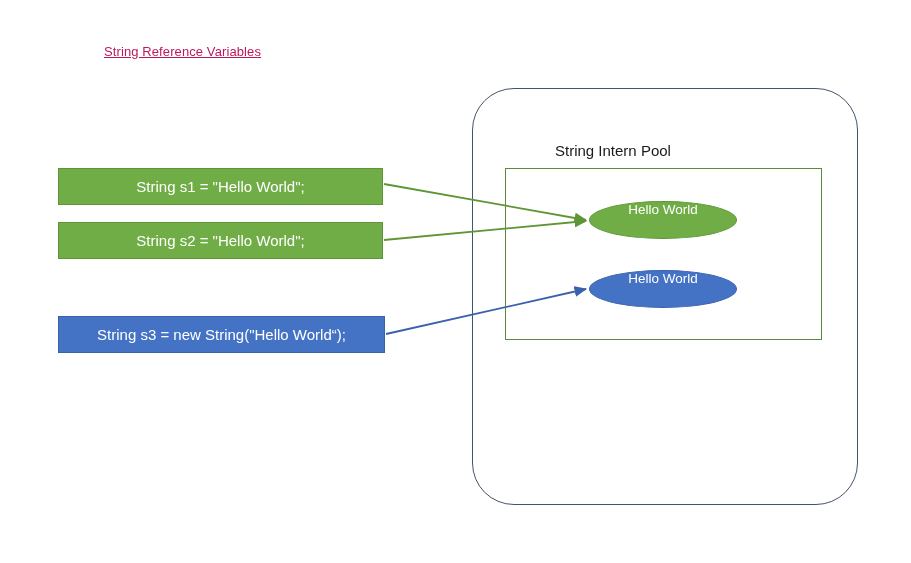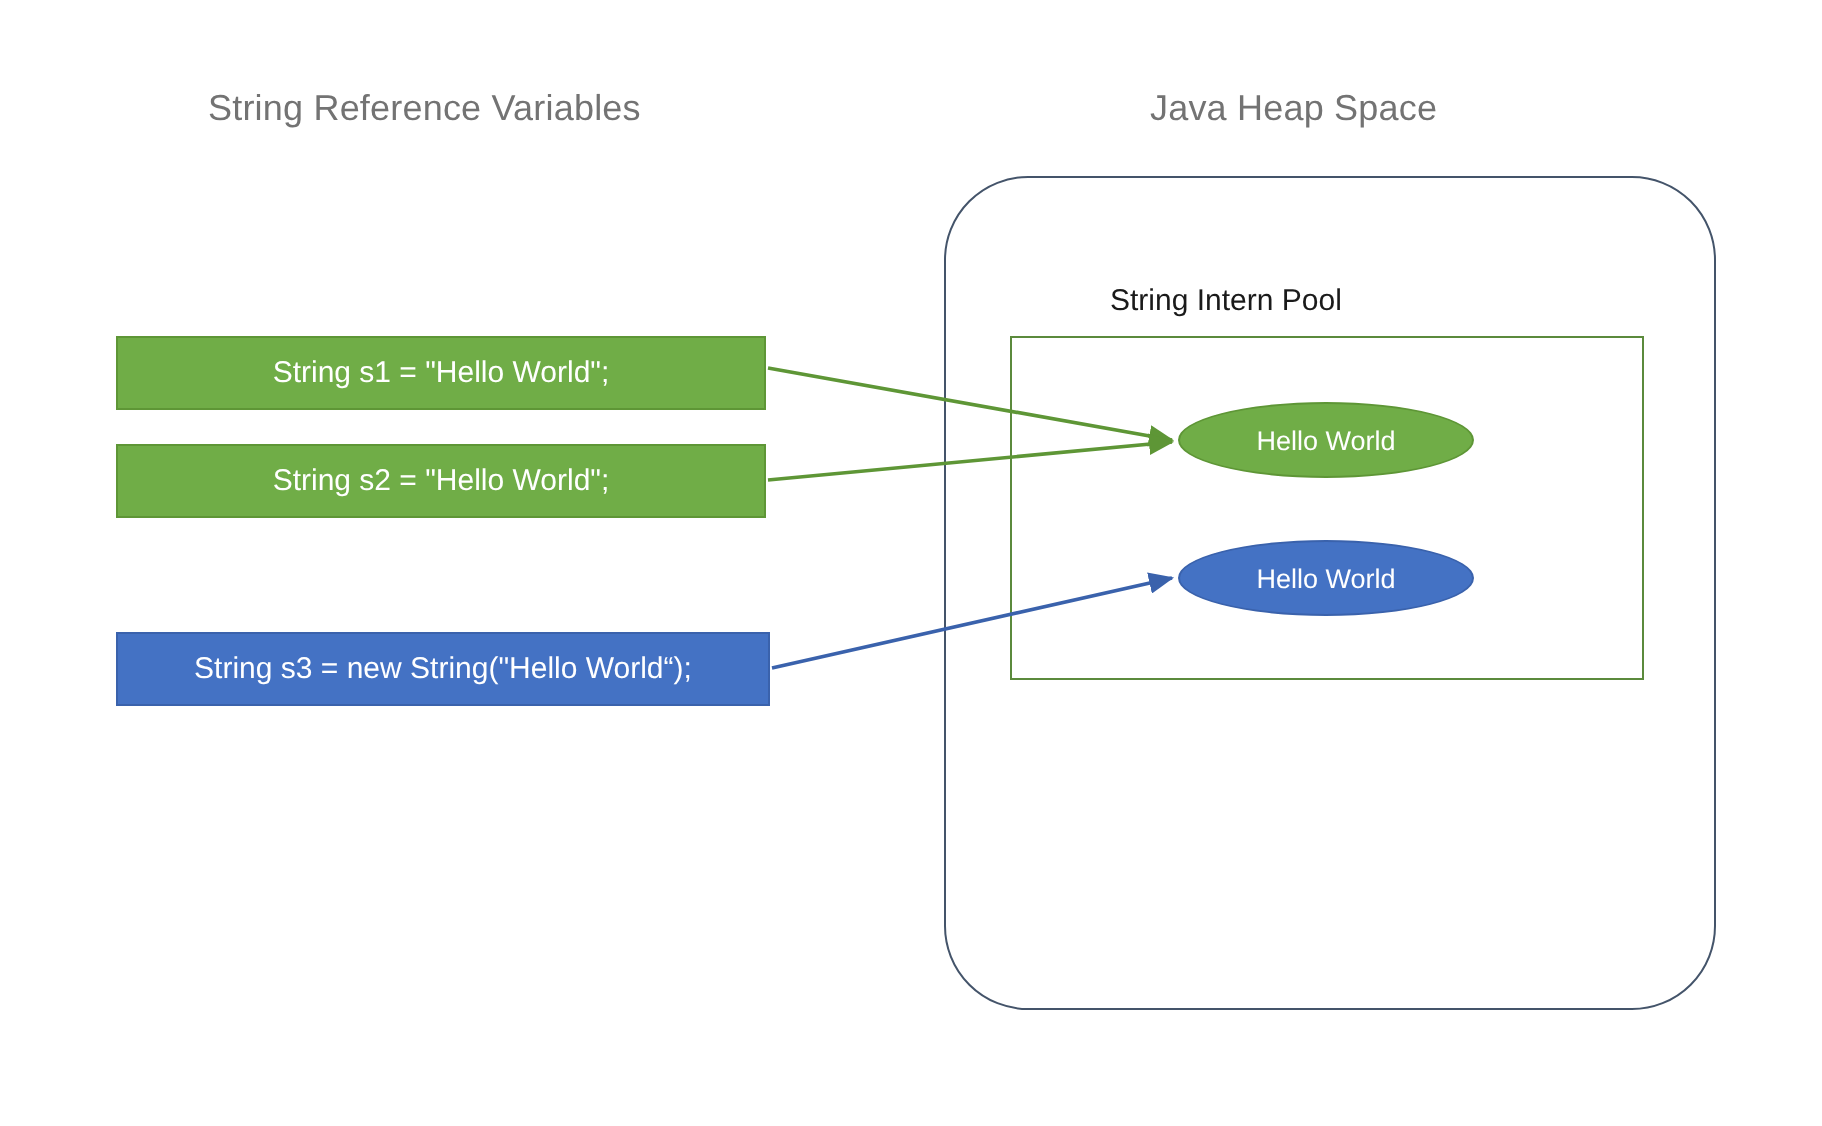--- a/index.html
+++ b/index.html
@@ -12,25 +12,26 @@
   }
   #canvas {
     position: relative;
     width: 911px;
     height: 563px;
     background: #ffffff;
     overflow: hidden;
   }
   .heading {
     position: absolute;
-    font-size: 18px;
-    color: #737373;
+    font-size: 13px;
+    color: #be185d;
     font-weight: 400;
     white-space: nowrap;
     letter-spacing: 0.1px;
+    text-decoration: underline;
   }
   #heading-left  { left: 104px; top: 44px; }
   #heading-right { left: 575px; top: 44px; }
 
   
   #heap-container {
     position: absolute;
     left: 472px;
     top: 88px;
     width: 386px;
@@ -90,21 +91,20 @@
   #ref-box-s3 { top: 316px; }
 
   
   .pool-ellipse {
     position: absolute;
     left: 589px;
     width: 148px;
     height: 38px;
     border-radius: 50%;
     display: flex;
-    align-items: center;
     justify-content: center;
     color: #ffffff;
     font-size: 13.5px;
     white-space: nowrap;
     box-sizing: border-box;
   }
   .pool-ellipse.green {
     background: #70ad47;
     border: 1px solid #5e9636;
     top: 201px;
@@ -125,21 +125,20 @@
     pointer-events: none;
   }
 </style>
 </head>
 <body>
 
 <div id="canvas">
 
   <div class="heading" id="heading-left">String Reference  Variables</div>
 
-  <div class="heading" id="heading-right">Java Heap Space</div>
 
   <div id="heap-container"></div>
 
   <div id="pool-label">String Intern Pool</div>
 
   <div id="pool-box"></div>
 
   <div class="ref-box green" id="ref-box-s1">
     <span>String s1 = "Hello World";</span>
   </div>

